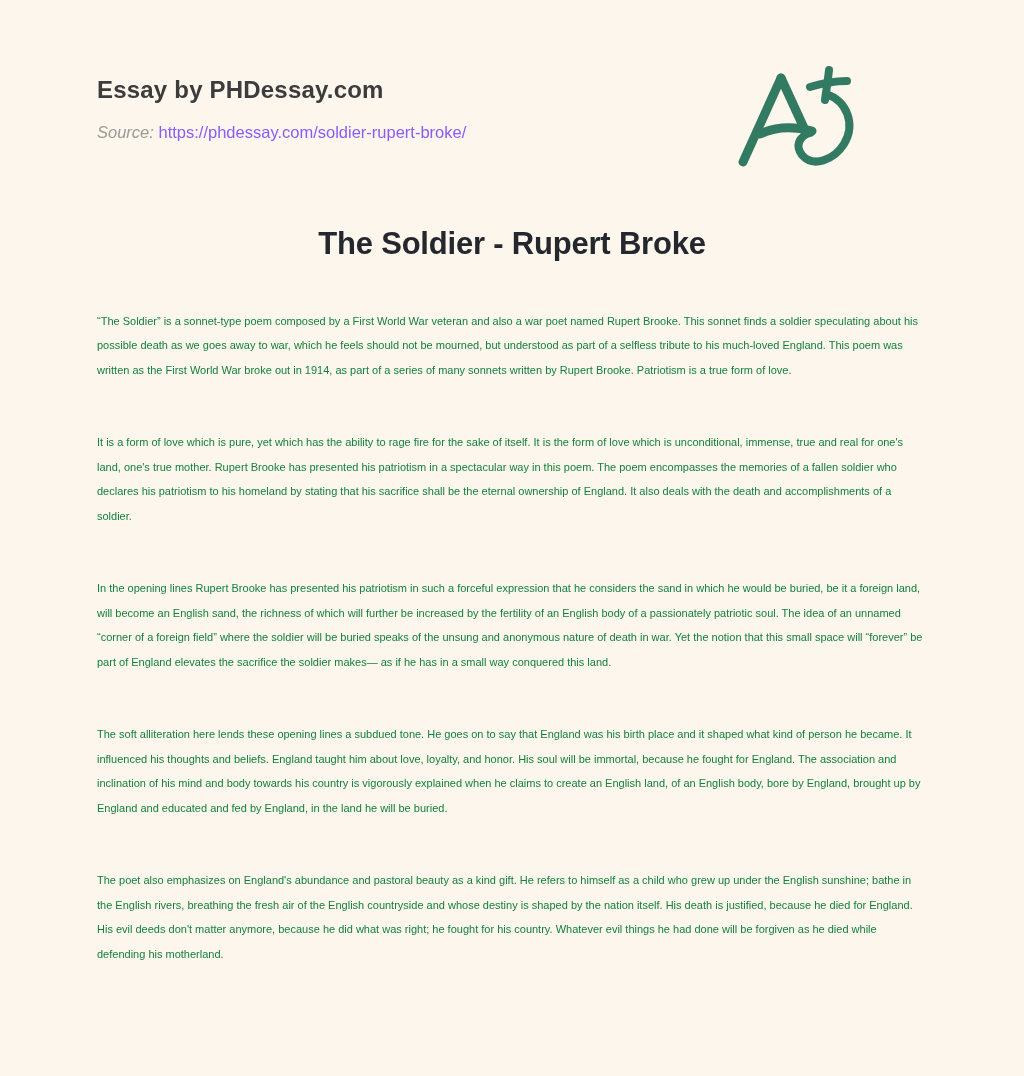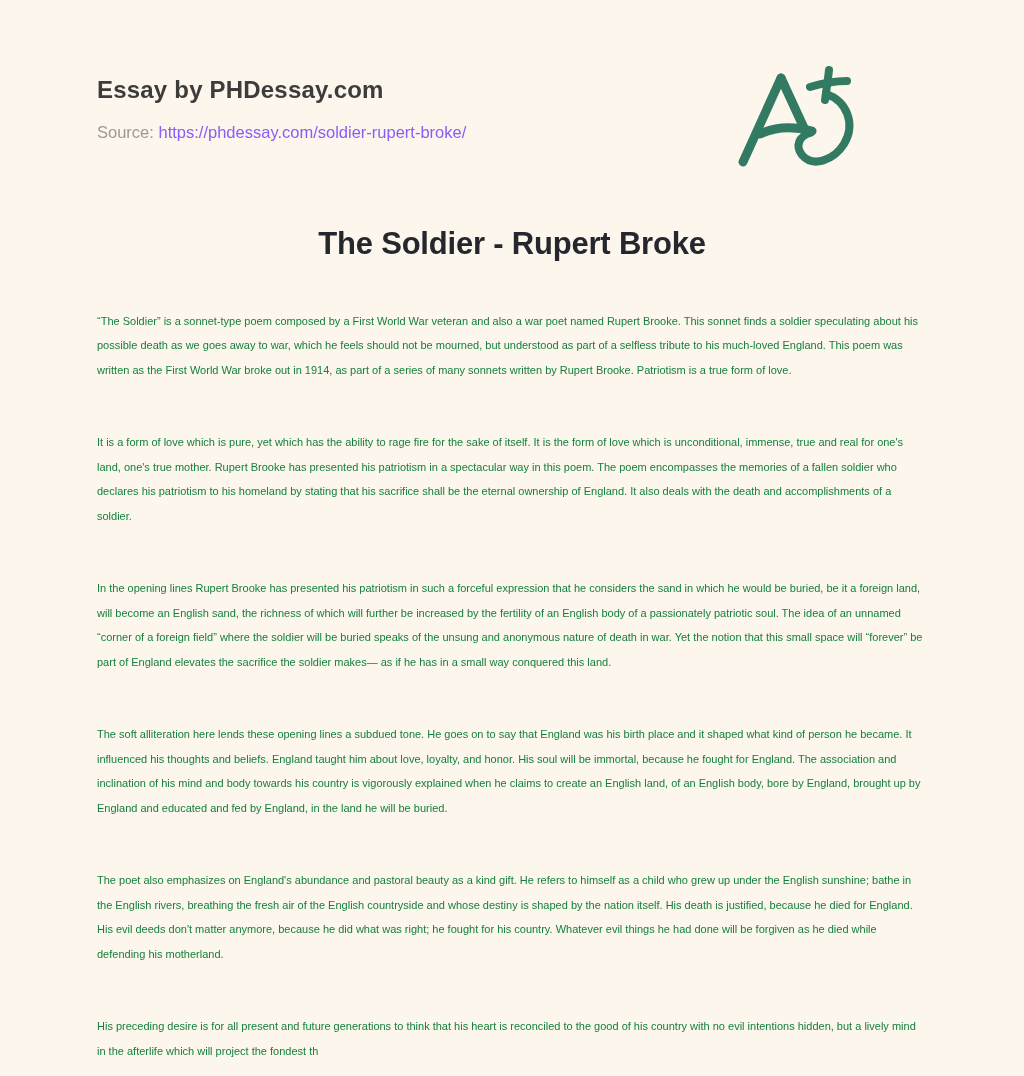--- a/index.html
+++ b/index.html
@@ -23,21 +23,21 @@
     font-weight:700;
     color:#3c3c3c;
     letter-spacing:0.2px;
     line-height:1.2;
   }
   .source-row {
     margin-top:17px;
     font-size:16.5px;
     line-height:20px;
   }
-  .source-label { color:#9c9a94; }
+  .source-label { color:#9c9a94;font-style:italic; }
   .source-link {
     color:#8b5cf6;
     text-decoration:none;
   }
   .logo {
     position:absolute;
     left:733px;
     top:64px;
     width:127px;
     height:106px;
@@ -92,17 +92,16 @@
     </svg>
 
     <h2 class="article-title">The Soldier - Rupert Broke</h2>
 
     <div class="article-body">
       <p>“The Soldier” is a sonnet-type poem composed by a First World War veteran and also a war poet named Rupert Brooke. This sonnet finds a soldier speculating about his possible death as we goes away to war, which he feels should not be mourned, but understood as part of a selfless tribute to his much-loved England. This poem was written as the First World War broke out in 1914, as part of a series of many sonnets written by Rupert Brooke. Patriotism is a true form of love.</p>
       <p>It is a form of love which is pure, yet which has the ability to rage fire for the sake of itself. It is the form of love which is unconditional, immense, true and real for one's land, one's true mother. Rupert Brooke has presented his patriotism in a spectacular way in this poem. The poem encompasses the memories of a fallen soldier who declares his patriotism to his homeland by stating that his sacrifice shall be the eternal ownership of England. It also deals with the death and accomplishments of a soldier.</p>
       <p>In the opening lines Rupert Brooke has presented his patriotism in such a forceful expression that he considers the sand in which he would be buried, be it a foreign land, will become an English sand, the richness of which will further be increased by the fertility of an English body of a passionately patriotic soul. The idea of an unnamed “corner of a foreign field” where the soldier will be buried speaks of the unsung and anonymous nature of death in war. Yet the notion that this small space will “forever” be part of England elevates the sacrifice the soldier makes— as if he has in a small way conquered this land.</p>
       <p>The soft alliteration here lends these opening lines a subdued tone. He goes on to say that England was his birth place and it shaped what kind of person he became. It influenced his thoughts and beliefs. England taught him about love, loyalty, and honor. His soul will be immortal, because he fought for England. The association and inclination of his mind and body towards his country is vigorously explained when he claims to create an English land, of an English body, bore by England, brought up by England and educated and fed by England, in the land he will be buried.</p>
       <p>The poet also emphasizes on England's abundance and pastoral beauty as a kind gift. He refers to himself as a child who grew up under the English sunshine; bathe in the English rivers, breathing the fresh air of the English countryside and whose destiny is shaped by the nation itself. His death is justified, because he died for England. His evil deeds don't matter anymore, because he did what was right; he fought for his country. Whatever evil things he had done will be forgiven as he died while defending his motherland.</p>
-      <p>His preceding desire is for all present and future generations to think that his heart is reconciled to the good of his country with no evil intentions hidden, but a lively mind in the afterlife which will project the fondest th</p>
     </div>
 
   </div>
 </div>
 
 </body></html>

